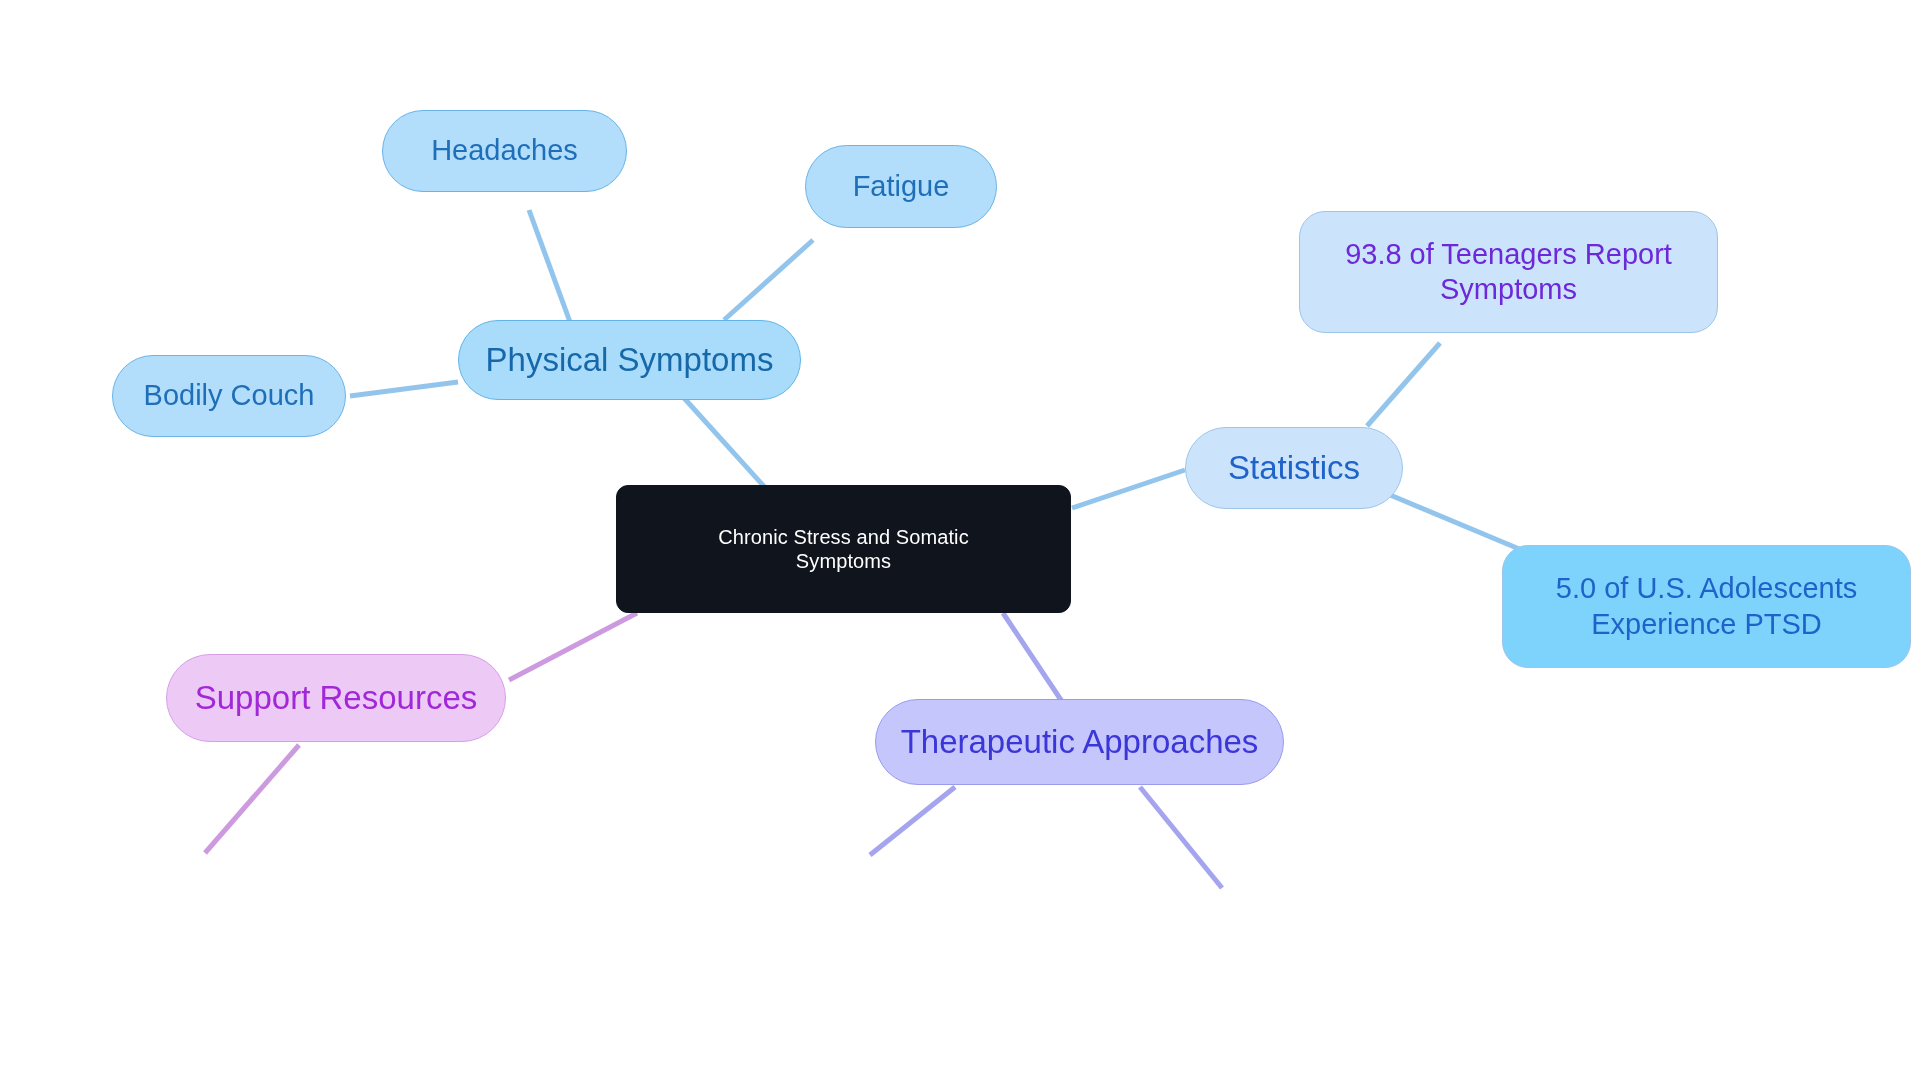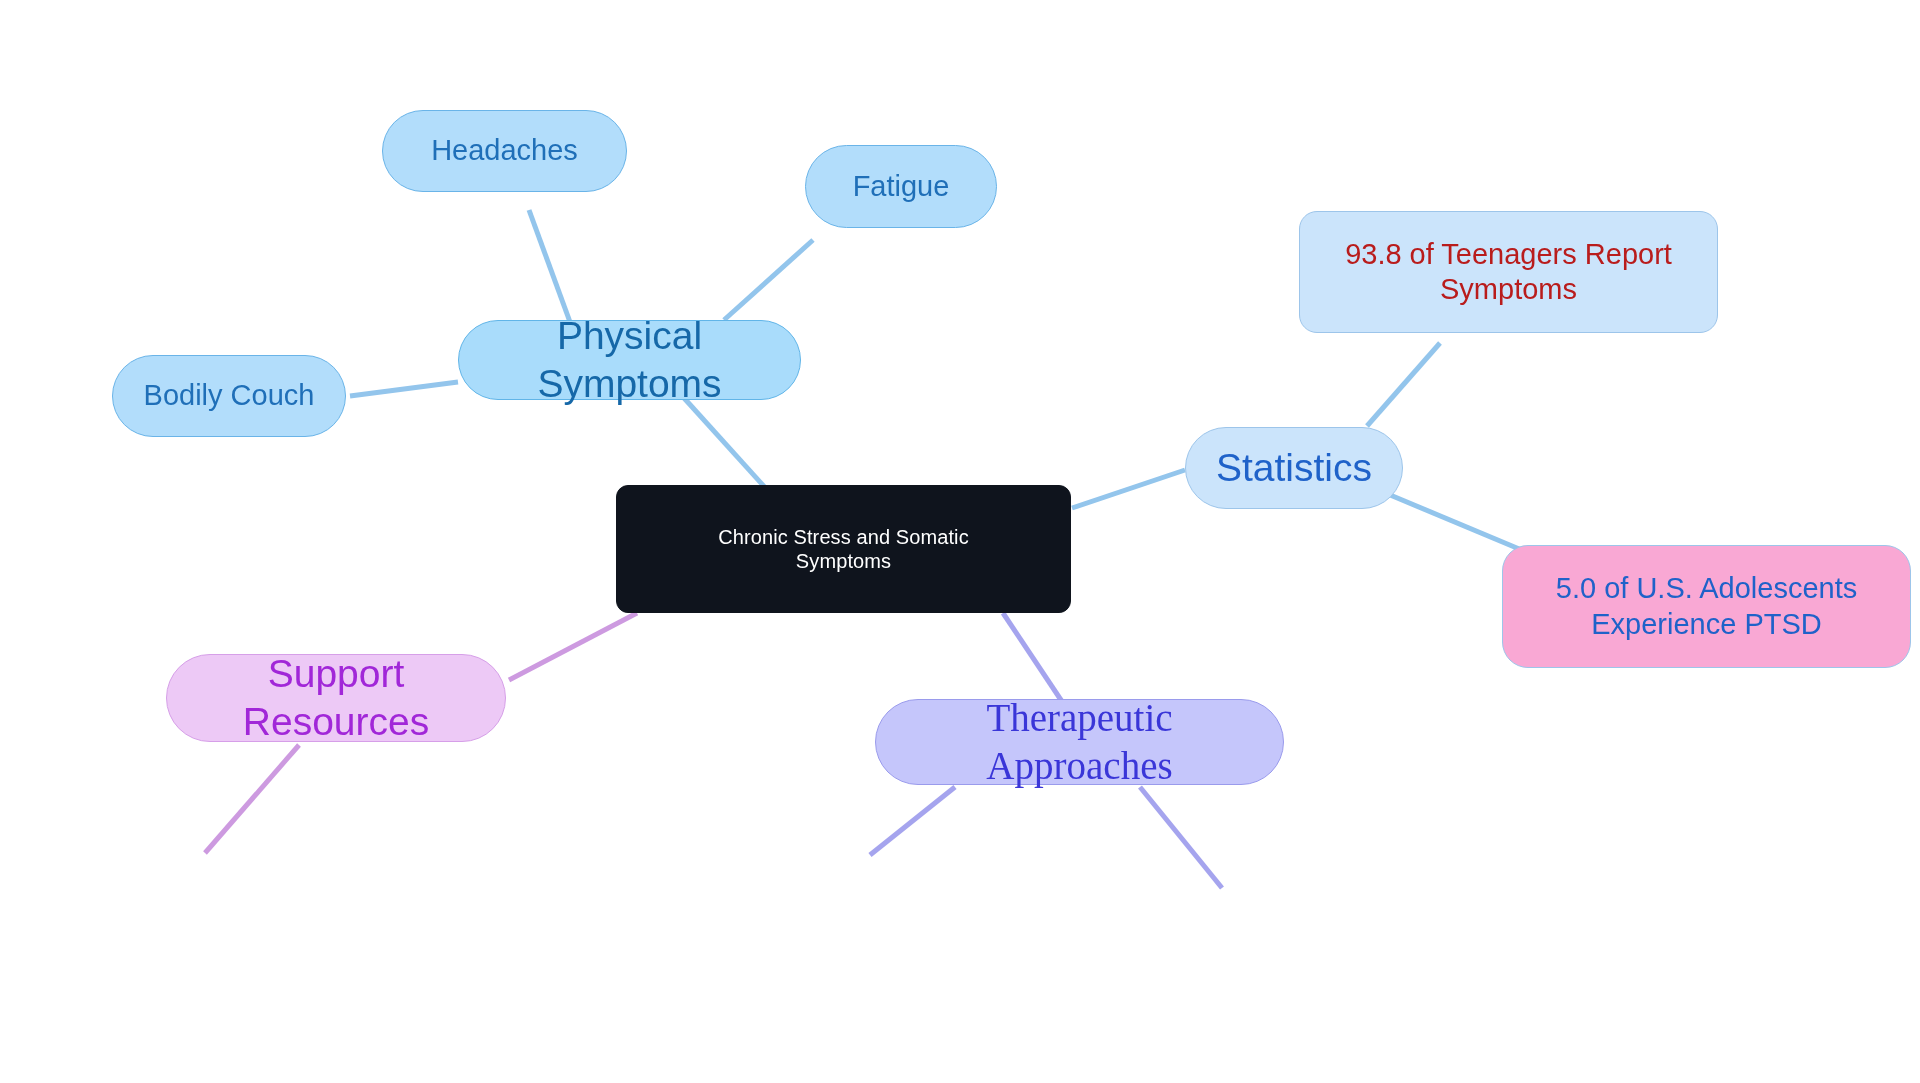--- a/index.html
+++ b/index.html
@@ -41,21 +41,21 @@
     border-radius: 12px;
     font-size: 20px;
     letter-spacing: 0.1px;
     padding: 6px 20px;
   }
   .node.branch,
   .node.leaf {
     border-radius: 999px;
     padding: 6px 22px;
   }
-  .node.branch { font-size: 39px; }
+  .node.branch { font-size: 33px; }
   .node.leaf { font-size: 29px; }
   .node.leaf.two-line { border-radius: 26px; }
 </style>
 </head>
 <body>
 
 <div id="canvas">
 
   <svg id="edges" viewBox="0 0 1920 1083" xmlns="http://www.w3.org/2000/svg">
 
@@ -97,29 +97,29 @@
   <div class="node leaf" style="left:805px; top:145px; width:192px; height:83px;
               background:#b2ddfb; border-color:#6ab4e8; color:#1f6fb8;">Fatigue</div>
 
   <div class="node leaf" style="left:112px; top:355px; width:234px; height:82px;
               background:#b2ddfb; border-color:#6ab4e8; color:#1f6fb8;">Bodily Couch</div>
 
   <div class="node branch" style="left:1185px; top:427px; width:218px; height:82px;
               background:#cbe4fb; border-color:#9dc5ea; color:#1f62c9;">Statistics</div>
 
   <div class="node leaf two-line" style="left:1299px; top:211px; width:419px; height:122px;
-              background:#cbe4fb; border-color:#9dc5ea; color:#b91c1c;border-radius:18px;">93.8 of Teenagers Report
+              background:#cbe4fb; border-color:#9dc5ea; color:#6d28d9;">93.8 of Teenagers Report
 Symptoms</div>
 
   <div class="node leaf two-line" style="left:1502px; top:545px; width:409px; height:123px;
-              background:#f9a8d4; border-color:#9dc5ea; color:#1f62c9;">5.0 of U.S. Adolescents
+              background:#7dd3fc; border-color:#9dc5ea; color:#1f62c9;">5.0 of U.S. Adolescents
 Experience PTSD</div>
 
   <div class="node branch" style="left:875px; top:699px; width:409px; height:86px;
-              background:#c5c6fb; border-color:#9a9bec; color:#3a36d8;font-family:Liberation Serif, serif;">Therapeutic Approaches</div>
+              background:#c5c6fb; border-color:#9a9bec; color:#3a36d8;">Therapeutic Approaches</div>
 
 
 
   <div class="node branch" style="left:166px; top:654px; width:340px; height:88px;
               background:#edc9f6; border-color:#d69fe8; color:#a127d8;">Support Resources</div>
 
 
 </div>
 
 </body></html>

